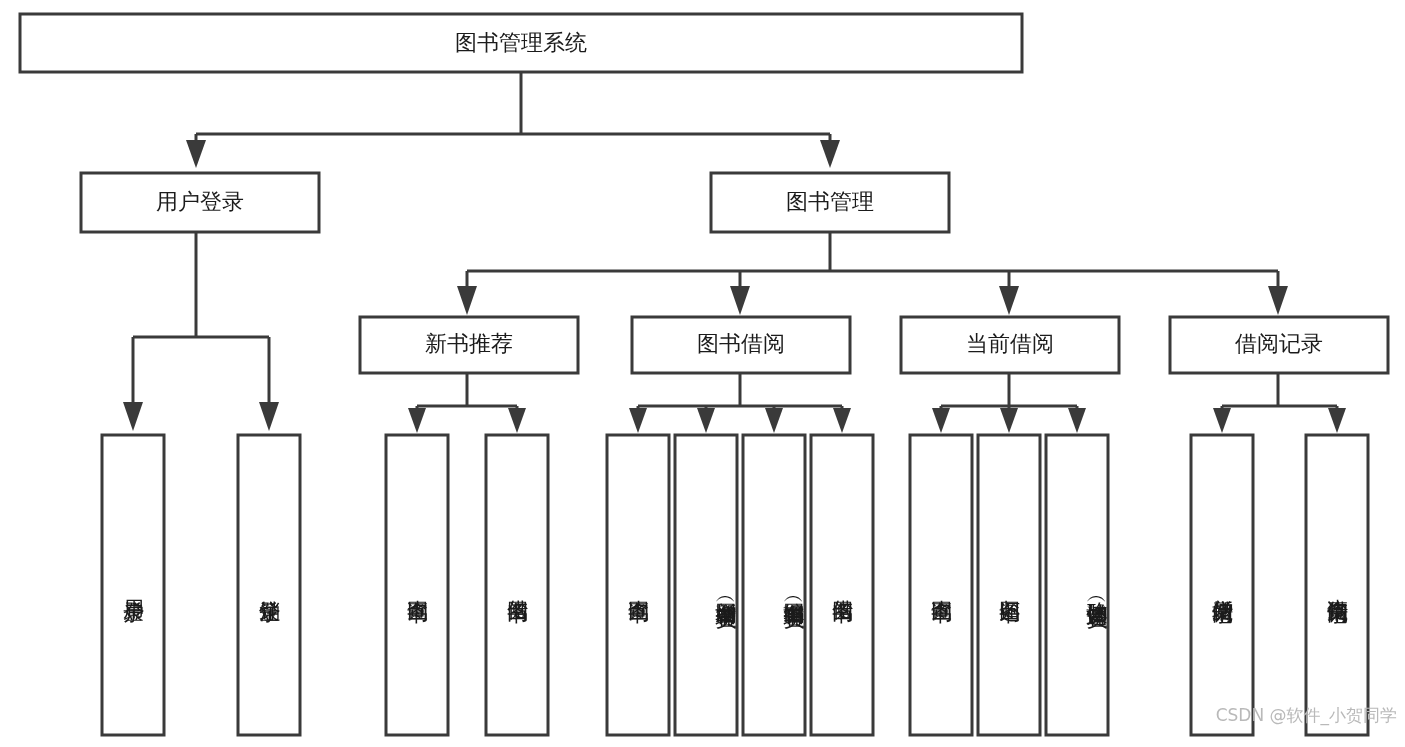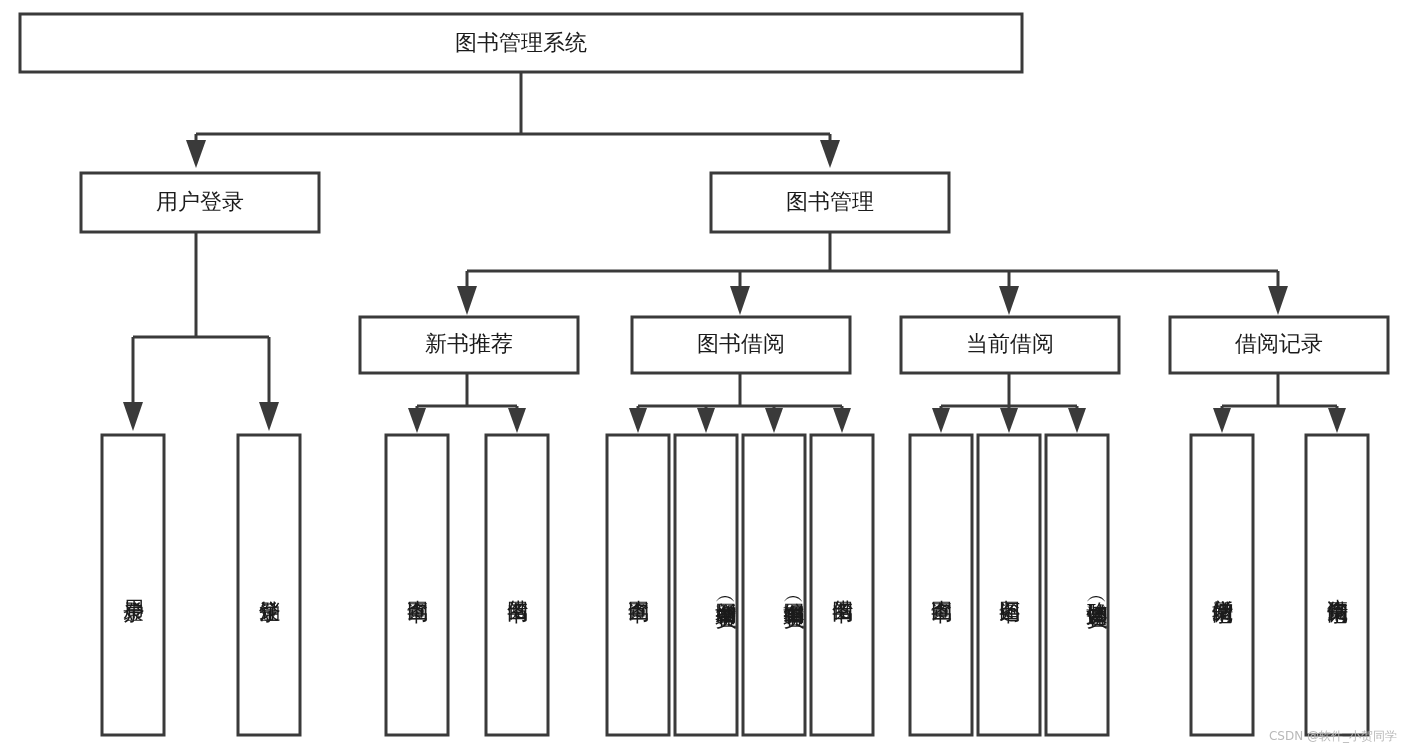--- a/index.html
+++ b/index.html
@@ -58,23 +58,23 @@
     letter-spacing: 1px;
     display: flex;
     align-items: center;
     justify-content: center;
     white-space: nowrap;
     pointer-events: none;
   }
   .watermark {
     position: absolute;
     right: 8px;
-    bottom: 2px;
-    font-family: "DejaVu Sans", "Liberation Sans", sans-serif;
-    font-size: 12px;
+    bottom: 20px;
+    font-family: "DejaVu Sans", "Liberation Sans", sans-serif;
+    font-size: 17px;
     color: #b9b9b9;
     white-space: nowrap;
   }
 </style>
 </head>
 <body>
 
 <div id="diagram-root">
 
   <svg id="tree-svg" viewBox="0 0 1405 747">

